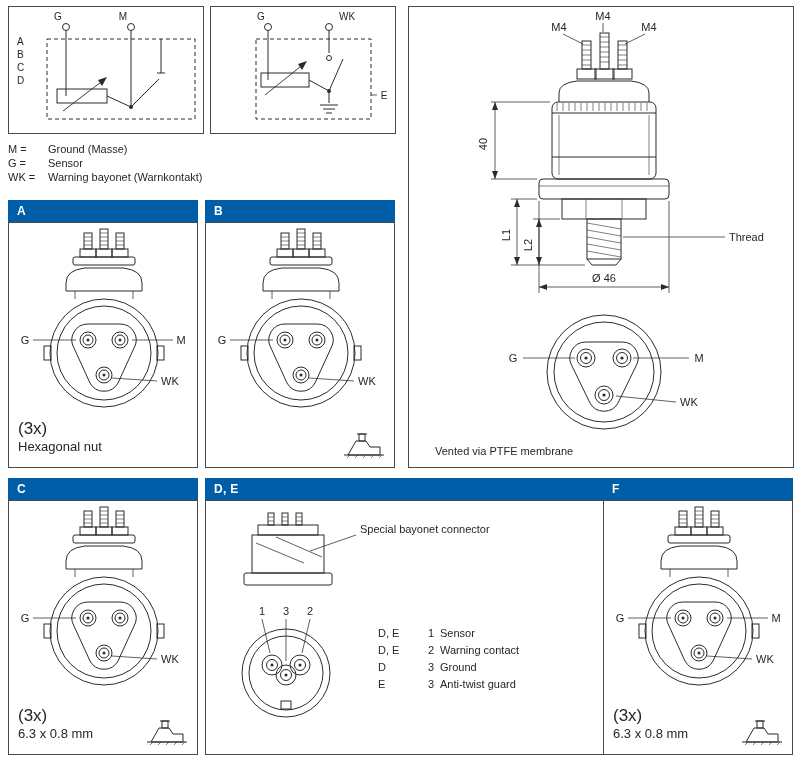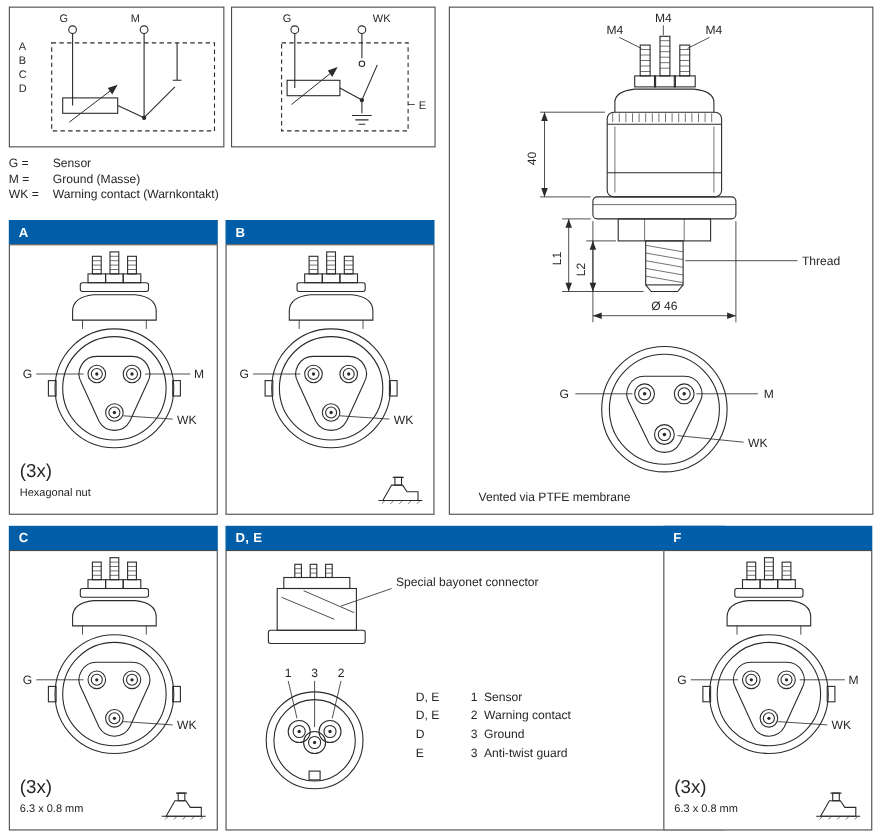--- a/index.html
+++ b/index.html
@@ -9,21 +9,21 @@
   .box { position:absolute; border:1px solid #4a4a4a; background:#fff; }
   .panel { position:absolute; }
   .panel-header { height:22px; background:var(--header-blue,#005ea8); color:#fff;
                   font-size:12px; font-weight:bold; line-height:22px; padding-left:9px;
                   letter-spacing:.3px; }
   .panel-body { position:absolute; left:0; right:0; top:22px; bottom:0;
                 border:1px solid #4a4a4a; background:#fff; }
   .legend { position:absolute; left:8px; top:142px; font-size:11px; line-height:14px; }
   .legend-key { display:inline-block; width:40px; }
   .note1 { position:absolute; left:9px; bottom:28px; font-size:17px; }
-  .note2 { position:absolute; left:9px; bottom:13px; font-size:10px; }
+  .note2 { position:absolute; left:9px; bottom:13px; font-size:13px; }
   .term-icon { position:absolute; right:8px; bottom:8px; }
   svg { display:block; }
   svg text { font-family:"Liberation Sans", sans-serif; fill:#262626; }
 </style>
 </head>
 <body>
 
 <div class="page">
 
   <div class="box" style="left:8px; top:6px; width:196px; height:128px">
@@ -80,27 +80,27 @@
       <g font-size="10" text-anchor="middle">
         <text x="50" y="13">G</text>
         <text x="136" y="13">WK</text>
         <text x="173" y="92">E</text>
       </g>
     </svg>
   </div>
 
   <div class="legend">
     <div>
+      <span class="legend-key">M =</span><span>Ground (Masse)</span>
+    </div>
+    <div>
       <span class="legend-key">G =</span><span>Sensor</span>
     </div>
     <div>
-      <span class="legend-key">M =</span><span>Ground (Masse)</span>
-    </div>
-    <div>
-      <span class="legend-key">WK =</span><span>Warning contact (Warnkontakt)</span>
+      <span class="legend-key">WK =</span><span>Warning bayonet (Warnkontakt)</span>
     </div>
   </div>
 
   <div class="box" style="left:408px; top:6px; width:386px; height:462px">
     <svg width="384" height="460" viewBox="0 0 384 460">
 
       <g fill="none" stroke="#2b2b2b" stroke-width="1">
         <rect x="173" y="34" width="9" height="28"></rect>
         <rect x="191" y="26" width="9" height="36"></rect>
         <rect x="209" y="34" width="9" height="28"></rect>

